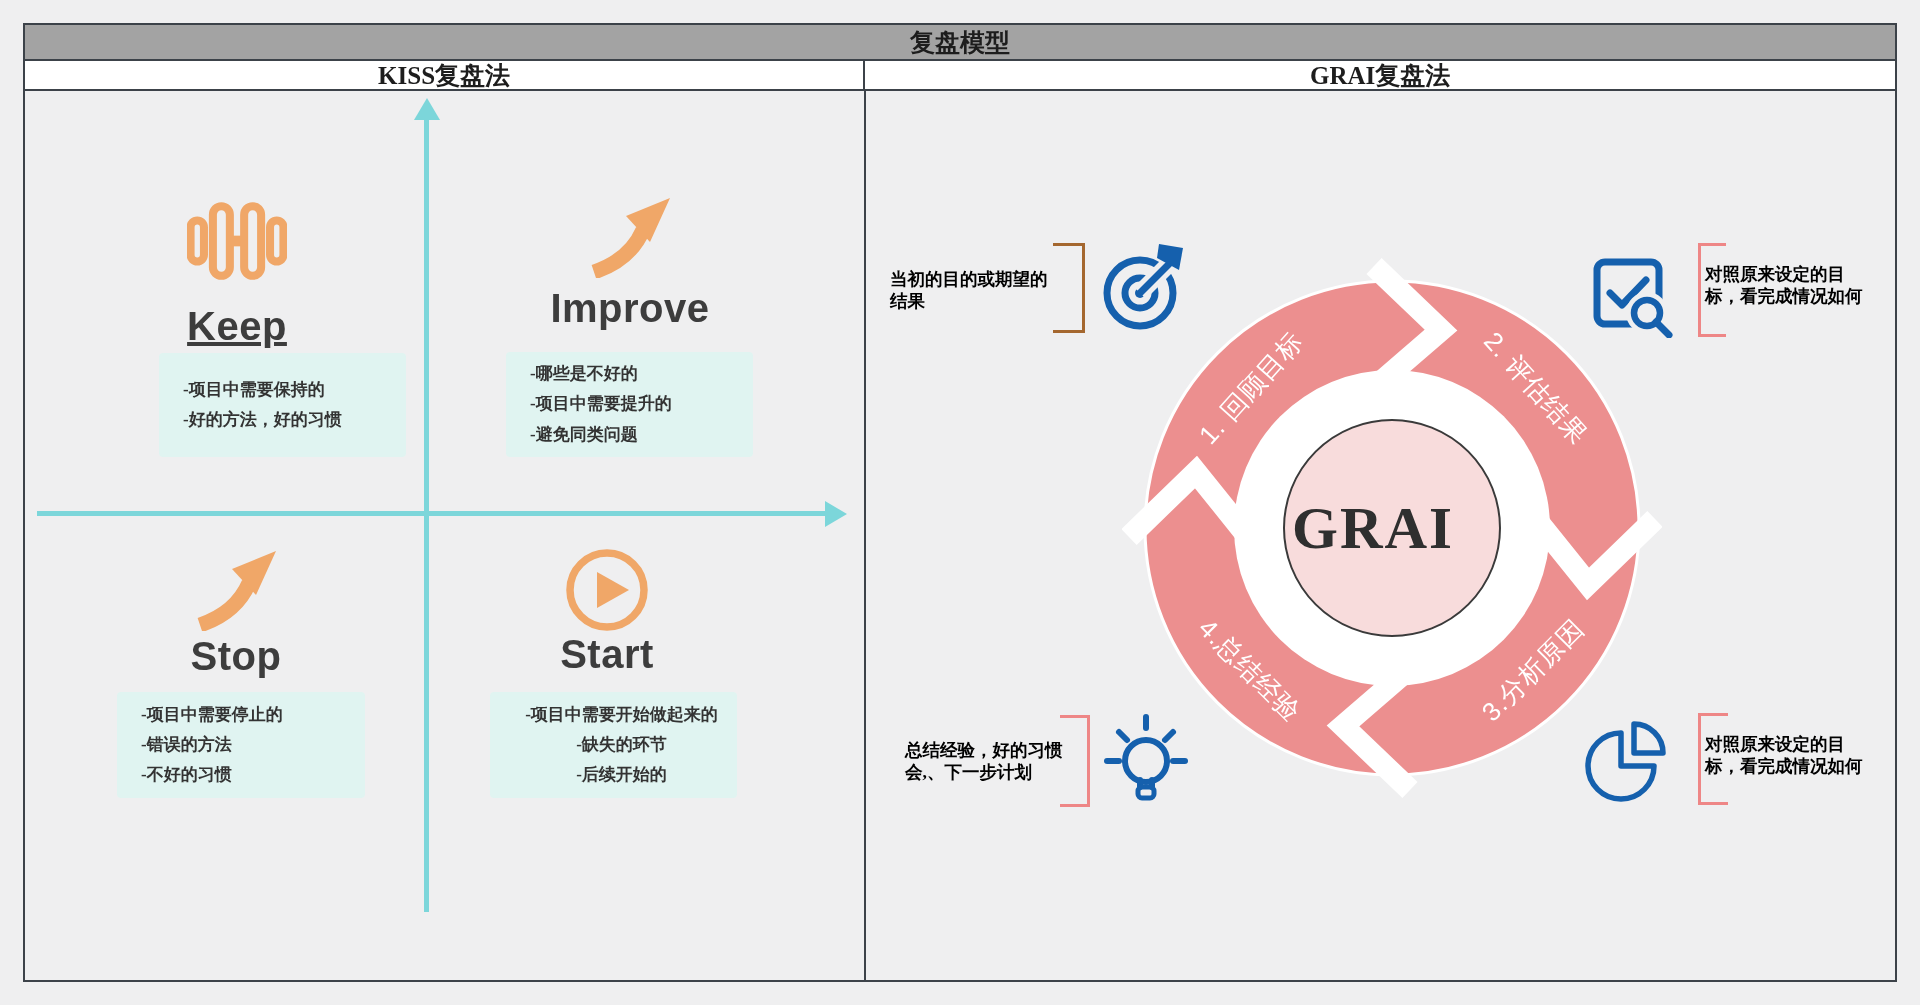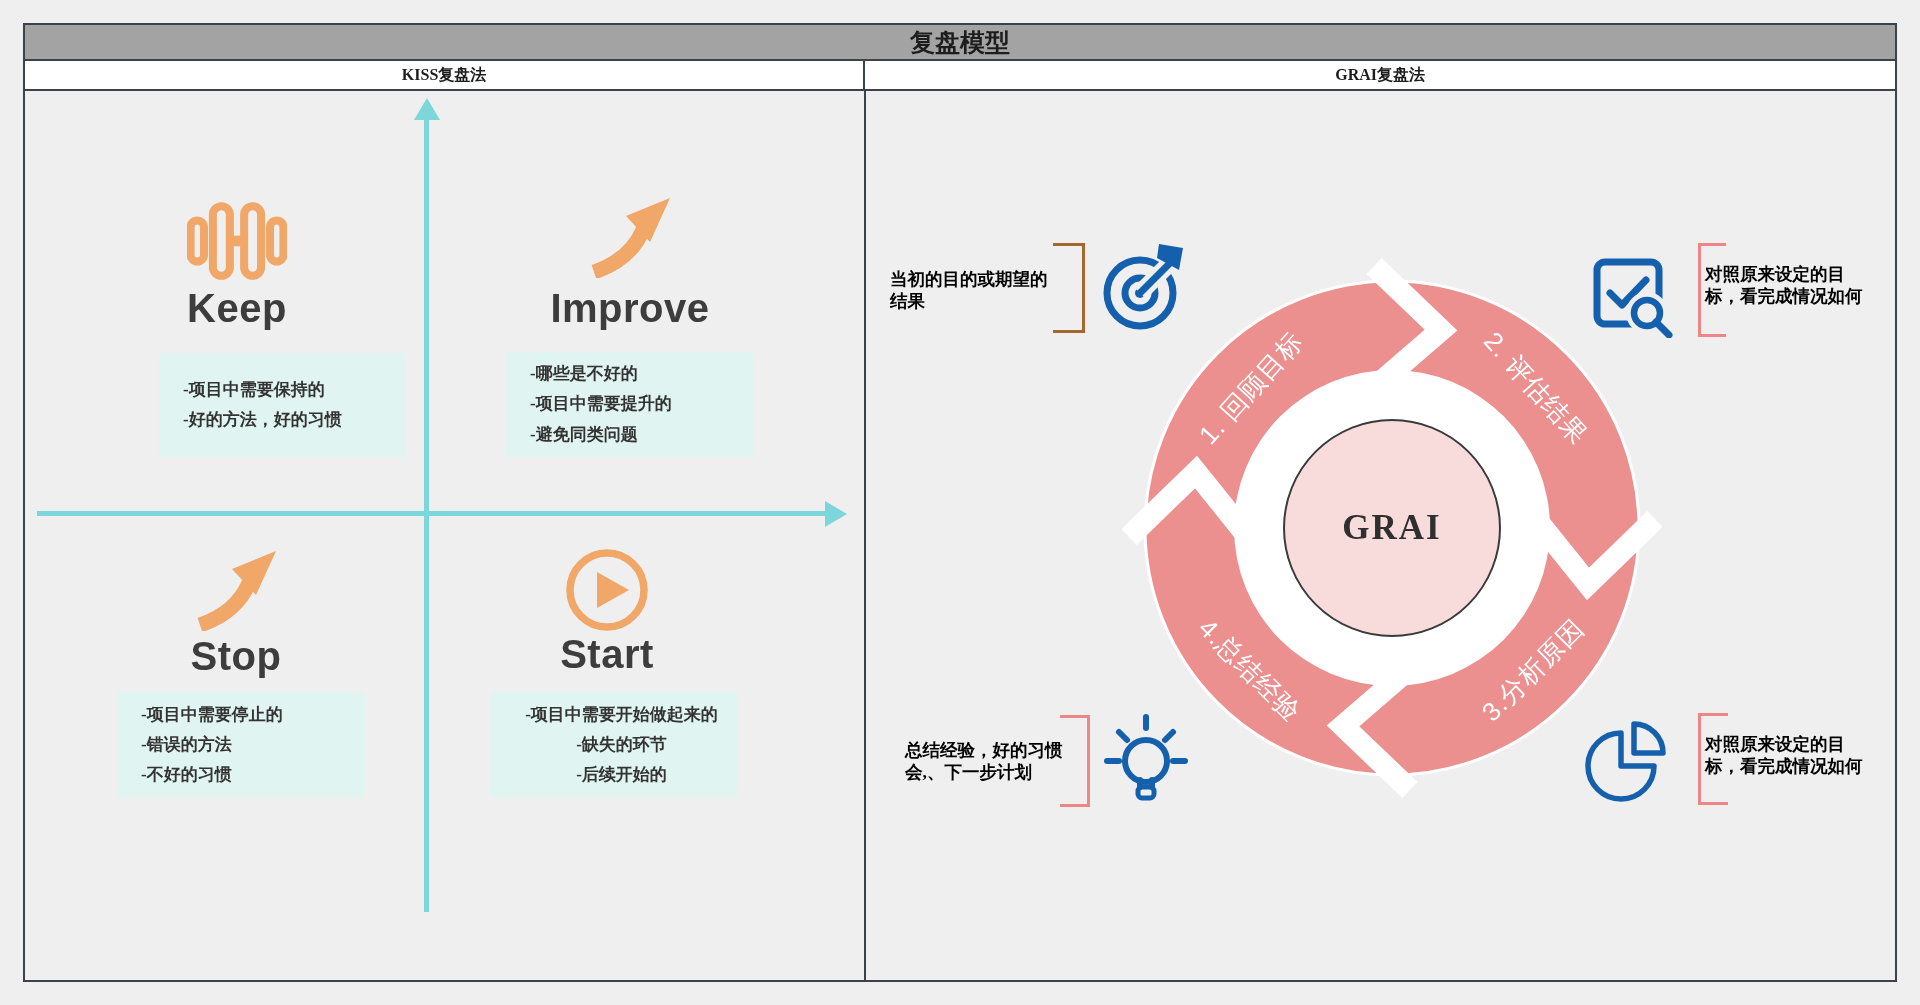--- a/index.html
+++ b/index.html
@@ -17,21 +17,21 @@
   .row-title{
     left:23px;top:23px;width:1874px;height:38px;background:#a3a3a3;
     display:flex;align-items:center;justify-content:center;
     font-family:"Liberation Serif","DejaVu Serif",serif;
     font-weight:bold;font-size:25px;color:#1d1d1d;
   }
   .row-header{
     left:23px;top:59px;width:1874px;height:32px;background:#ffffff;
     display:flex;
     font-family:"Liberation Serif","DejaVu Serif",serif;
-    font-weight:bold;font-size:16px;color:#1d1d1d;
+    font-weight:bold;font-size:25px;color:#1d1d1d;
   }
   .hcell{box-sizing:border-box;display:flex;align-items:center;justify-content:center;height:100%;}
   .hcell.kiss{width:842px;border-right:2px solid #3c4249;}
   .hcell.grai{width:1032px;border-radius:14px;}
   .content-frame{left:23px;top:89px;width:1874px;height:893px;}
   .vdivider{left:864px;top:89px;width:2px;height:893px;background:#3c4249;}
 
   
   .axis{background:#7cd6da;}
   .tri{width:0;height:0;}
@@ -46,23 +46,23 @@
     font-family:"Liberation Serif","DejaVu Serif",serif;
     font-weight:bold;font-size:17px;color:#333333;line-height:1.78;
   }
 
   
   .ring-label{
     width:220px;text-align:center;color:#ffffff;font-size:26px;
     font-weight:500;line-height:36px;letter-spacing:1px;
   }
   .grai-center-label{
-    left:1292px;top:500px;width:200px;text-align:center;
-    font-family:"Liberation Serif","DejaVu Serif",serif;
-    font-weight:bold;font-size:35px;line-height:56px;color:#2f2f2f;
+    left:1292px;top:500px;width:200px;text-align:left;
+    font-family:"Liberation Serif","DejaVu Serif",serif;
+    font-weight:bold;font-size:59px;line-height:56px;color:#2f2f2f;
     letter-spacing:2px;
   }
 
   
   .ann-text{
     font-family:"Liberation Serif","DejaVu Serif",serif;
     font-weight:bold;font-size:17.5px;line-height:21.5px;color:#000000;
   }
   .bracket{box-sizing:border-box;}
   .bracket.close-right{border:3px solid #ee8686;border-left:none;}  
@@ -95,21 +95,21 @@
 
 <svg class="abs" style="left:187px;top:197px;" width="100" height="88" viewBox="0 0 112 88">
   <g fill="none" stroke="#f0a768" stroke-width="9">
     <rect x="4" y="21" width="15" height="46" rx="7.5"></rect>
     <rect x="29" y="5" width="19" height="78" rx="9.5"></rect>
     <rect x="64" y="5" width="19" height="78" rx="9.5"></rect>
     <rect x="93" y="21" width="15" height="46" rx="7.5"></rect>
     <line x1="48" y1="44" x2="64" y2="44" stroke-width="12"></line>
   </g>
 </svg>
-<div class="abs q-title" style="left:137px;top:286px;width:200px;">Keep</div>
+<div class="abs q-title" style="left:137px;top:304px;width:200px;text-decoration:underline;">Keep</div>
 <div class="abs q-box pre" style="left:118px;top:353px;width:247px;height:104px;margin-left:41px;">-项目中需要保持的
 -好的方法，好的习惯</div>
 
 <svg class="abs" style="left:584px;top:196px;" width="92" height="82" viewBox="0 0 92 82">
   <path d="M10,76 Q46,64 59,34" stroke="#f0a768" stroke-width="15" fill="none"></path>
   <polygon points="42,20 86,2 66,46" fill="#f0a768"></polygon>
 </svg>
 <div class="abs q-title" style="left:530px;top:286px;width:200px;">Improve</div>
 <div class="abs q-box pre" style="left:490px;top:352px;width:247px;height:105px;margin-left:16px;">-哪些是不好的
 -项目中需要提升的

